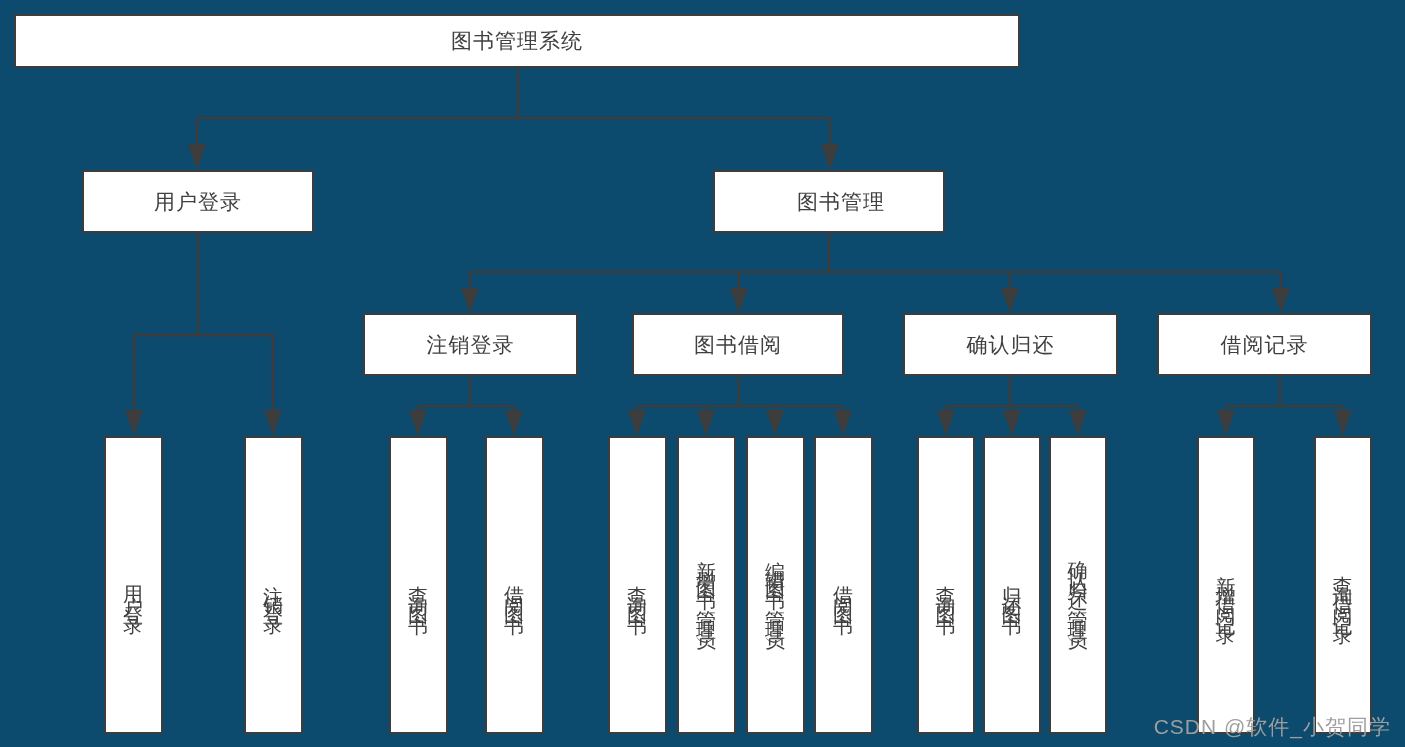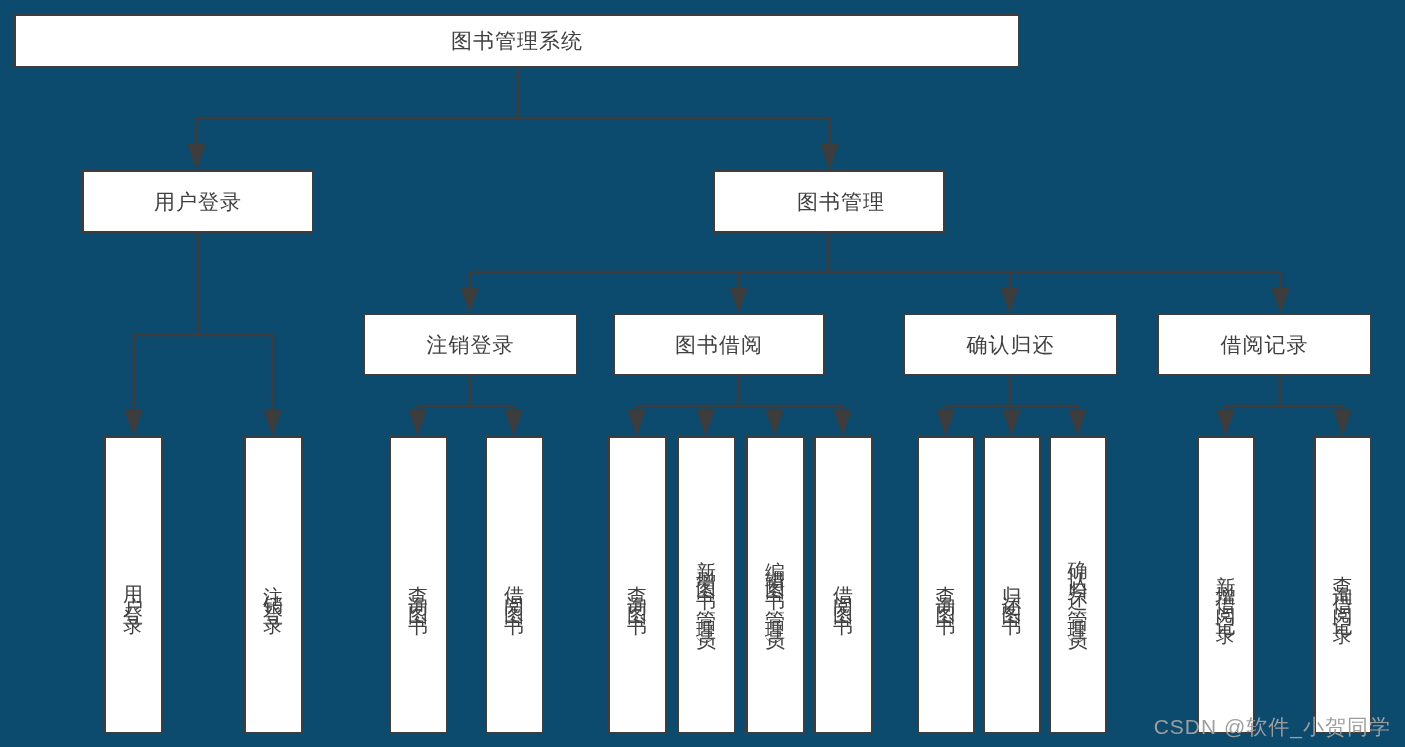--- a/index.html
+++ b/index.html
@@ -102,21 +102,21 @@
       <path d="M1343 436 L1334 410 L1352 410 Z"></path>
     </g>
   </svg>
 
   <div class="node node-h root">图书管理系统</div>
 
   <div class="node node-h lvl2" style="left:82px;">用户登录</div>
   <div class="node node-h lvl2" style="left:713px;padding-left:24px;">图书管理</div>
 
   <div class="node node-h sec" style="left:363px;">注销登录</div>
-  <div class="node node-h sec" style="left:613px;width:212px;">图书借阅</div>
+  <div class="node node-h sec" style="left:632px;width:212px;">图书借阅</div>
   <div class="node node-h sec" style="left:903px;">确认归还</div>
   <div class="node node-h sec" style="left:1157px;">借阅记录</div>
 
   <div class="node leaf" style="left:104px;">
     <span>用户登录</span>
   </div>
   <div class="node leaf" style="left:244px;">
     <span>注销登录</span>
   </div>
 

